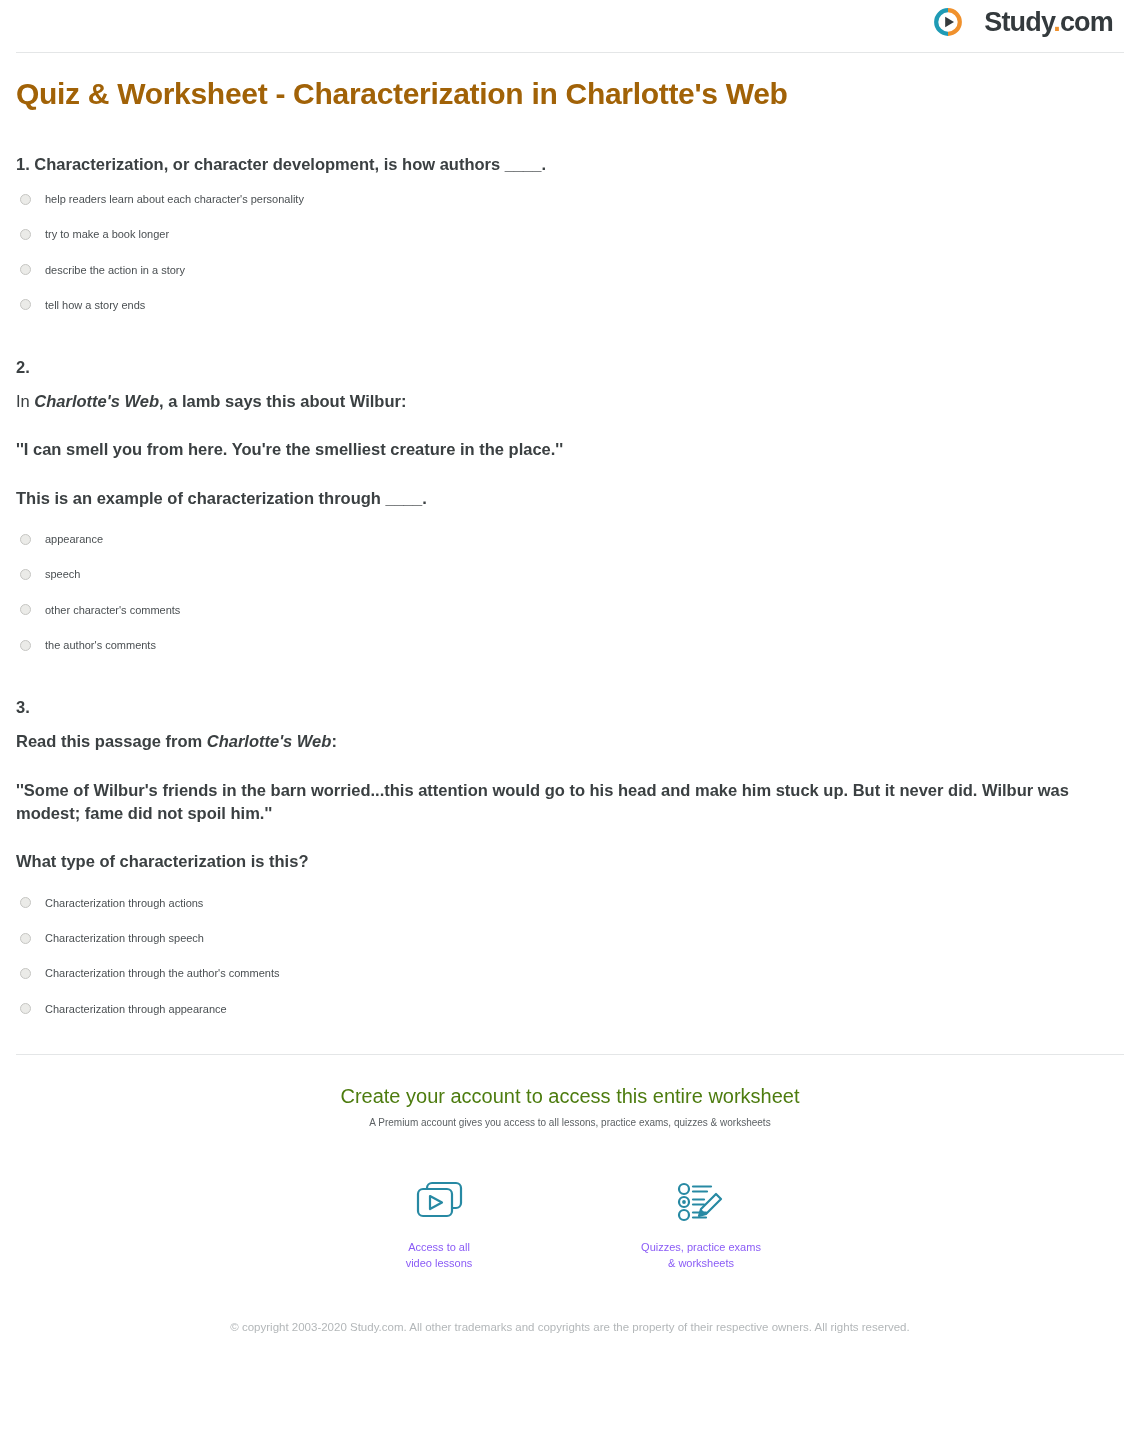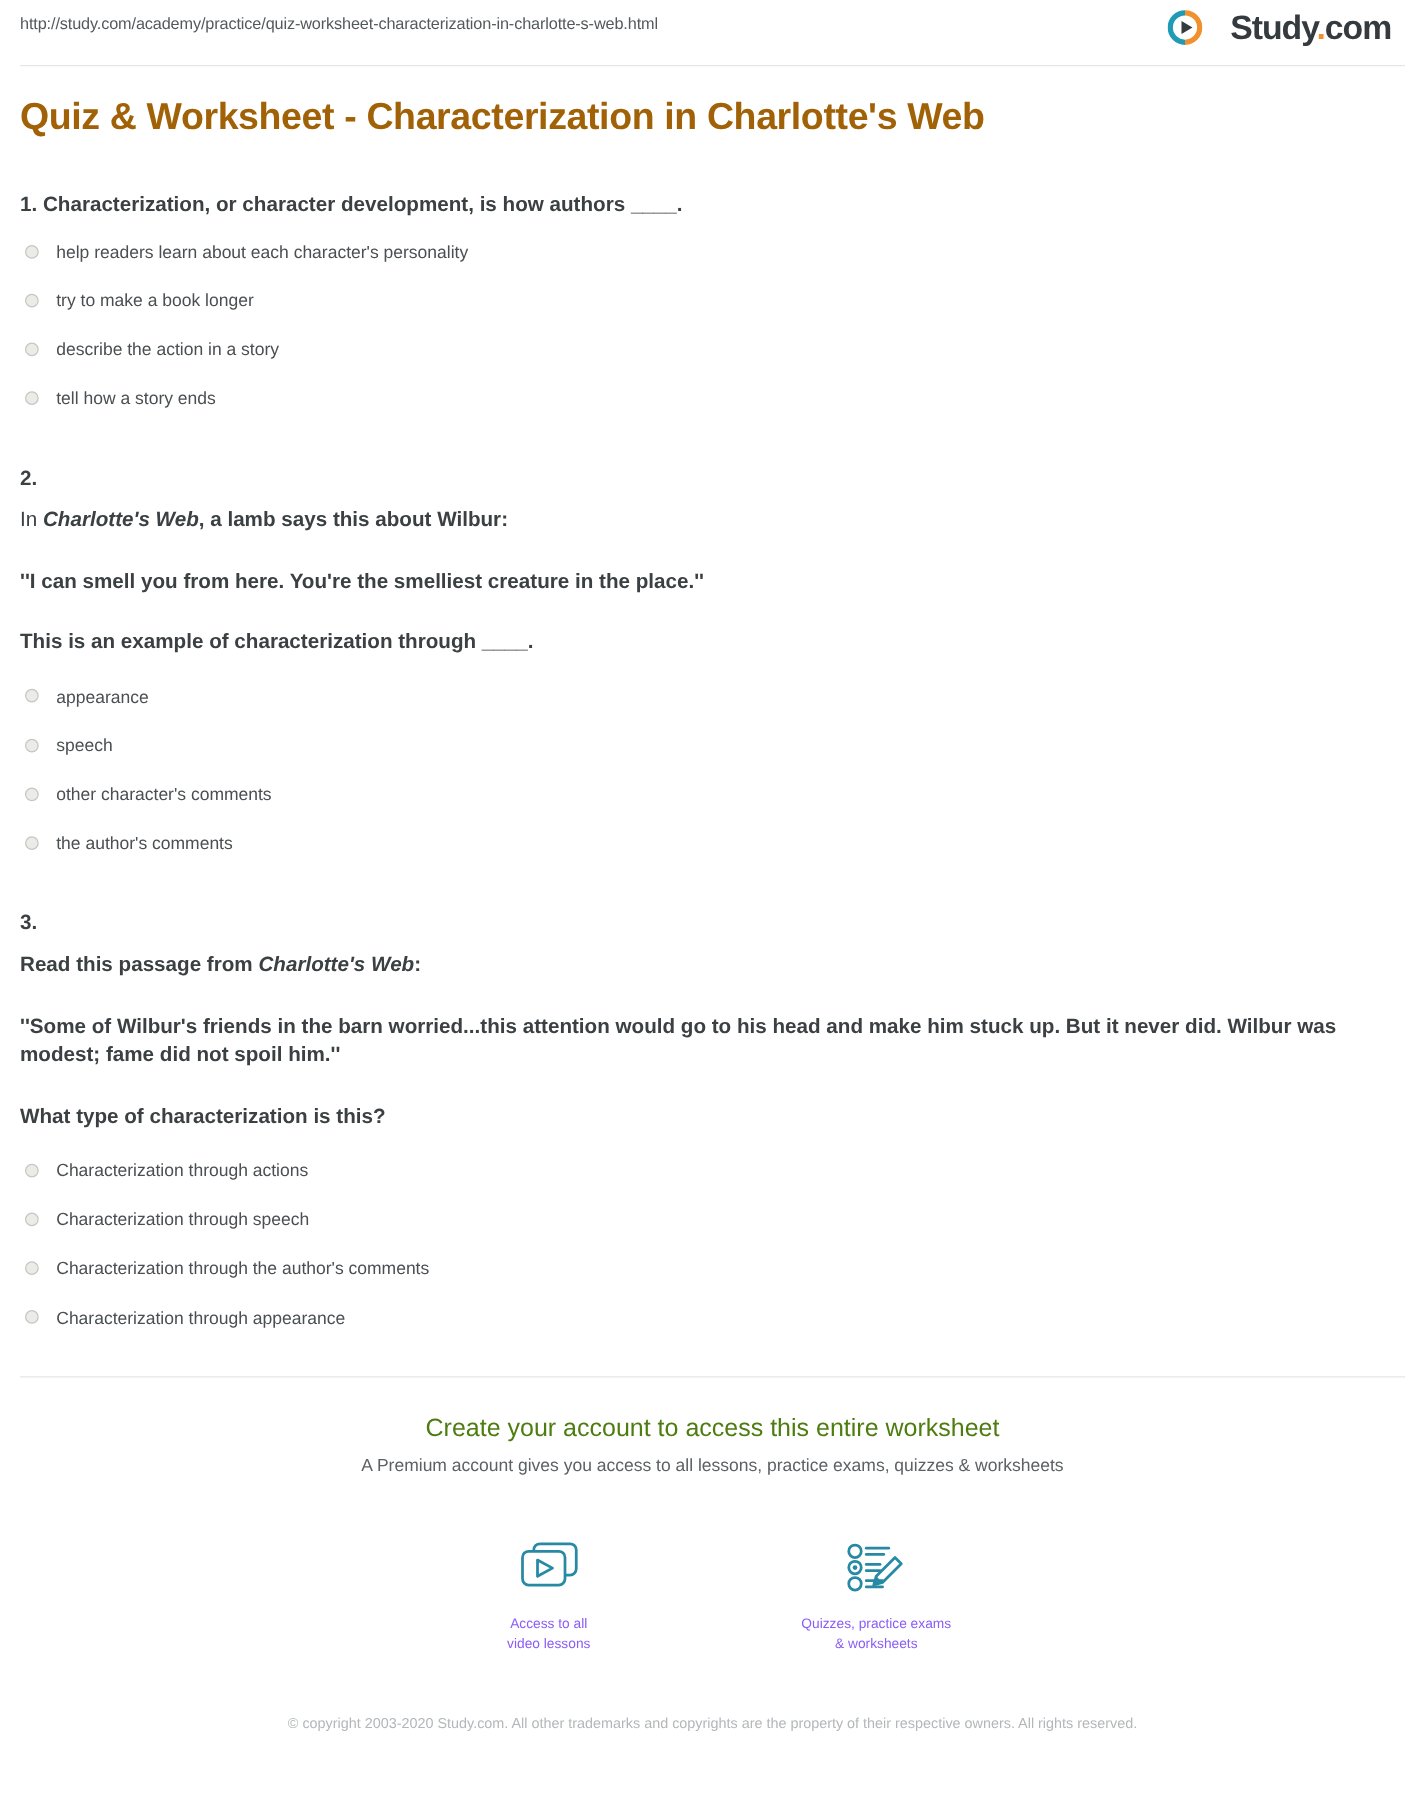--- a/index.html
+++ b/index.html
@@ -115,40 +115,40 @@
   .radio {
     width: 11px;
     height: 11px;
     border-radius: 50%;
     border: 1px solid #c6c6c3;
     background: #ebebe8;
     flex: none;
     margin-right: 14px;
   }
   .option-label {
-    font-size: 14px;
+    font-size: 11px;
     color: #4a4f52;
     line-height: 1.3;
   }
 
   
   .cta {
     margin: 0 16px;
     padding-top: 30px;
     text-align: center;
   }
   .cta-title {
     font-size: 20px;
     color: #4d7c0f;
     margin: 0 0 9px 0;
     font-weight: normal;
     cursor: pointer;
   }
   .cta-sub {
-    font-size: 14px;
+    font-size: 10px;
     color: #5c6164;
     margin: 0;
   }
   .features {
     display: flex;
     justify-content: center;
     gap: 112px;
     margin-top: 46px;
   }
   .feature {
@@ -175,21 +175,20 @@
     text-align: center;
     font-size: 11.5px;
     color: #b3b7b9;
     line-height: 1.6;
   }
 </style>
 </head>
 <body>
 
 <div class="topbar">
-  <div class="url-text">http://study.com/academy/practice/quiz-worksheet-characterization-in-charlotte-s-web.html</div>
 
   <div class="logo">
     <span class="logo-mark">
       <svg viewBox="0 0 28 28" width="28" height="28">
         <path d="M14 2.2 A11.8 11.8 0 0 1 14 25.8" fill="none" stroke="#f0912d" stroke-width="4.2"></path>
         <path d="M14 25.8 A11.8 11.8 0 0 1 14 2.2" fill="none" stroke="#1f9bb5" stroke-width="4.2"></path>
         <polygon points="11.2,8.8 20,14 11.2,19.2" fill="#343a3d"></polygon>
       </svg>
     </span>
     <span class="logo-word"><span>Study</span><span class="dot">.</span><span>com</span></span>

